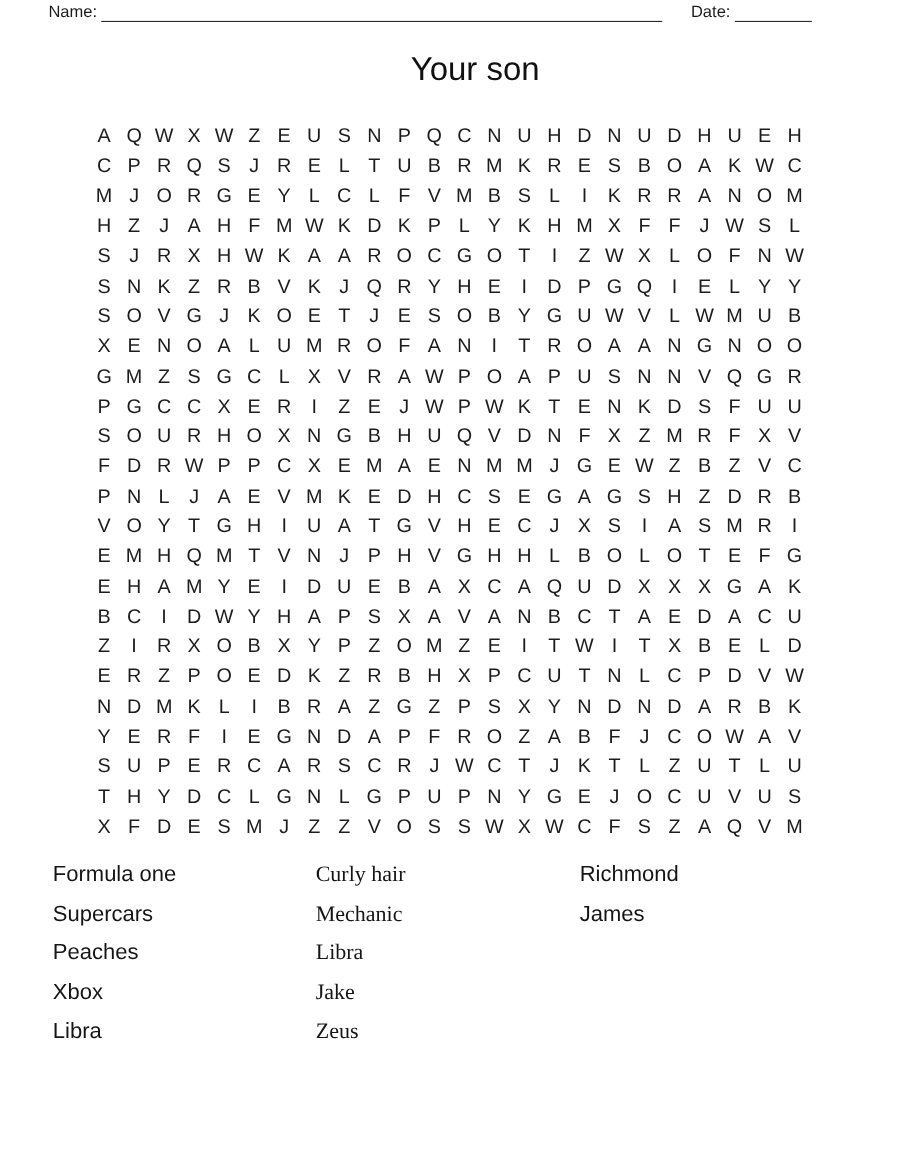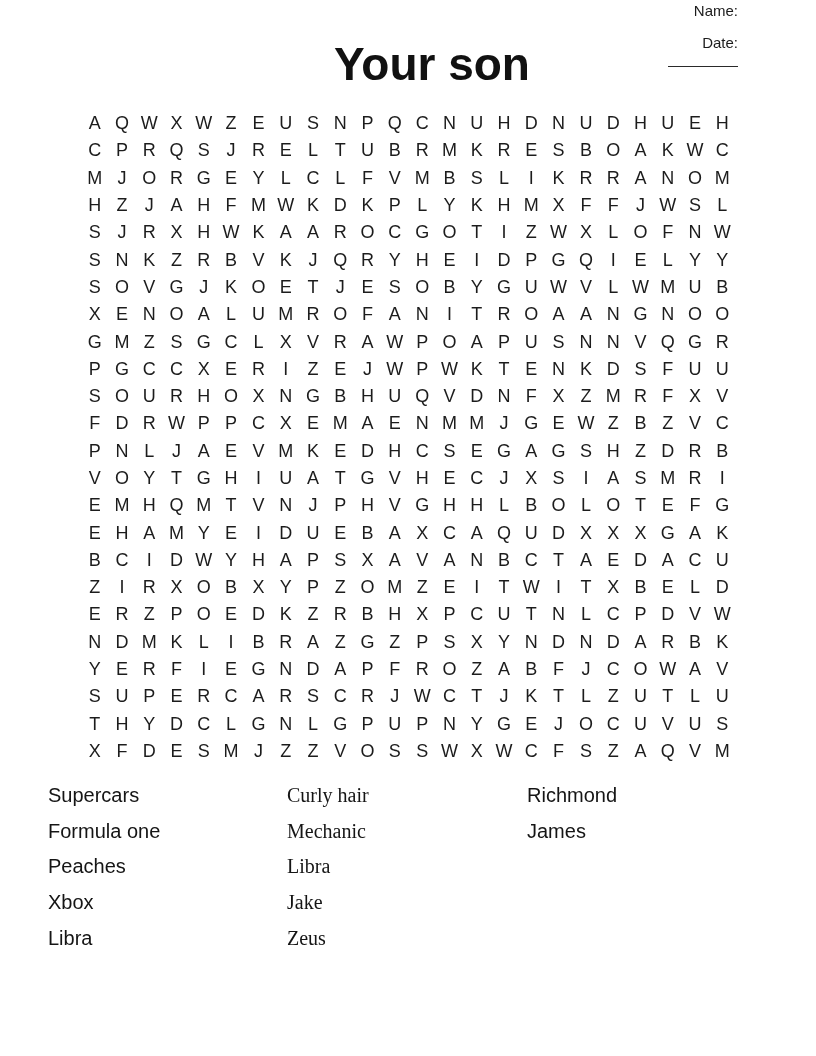--- a/index.html
+++ b/index.html
@@ -8,35 +8,35 @@
     width: 816px; height: 1056px;
     position: relative;
     font-family: "Liberation Sans", "DejaVu Sans", sans-serif;
     color: #1c1c1c;
     overflow: hidden;
   }
   .header {
     position: absolute;
     left: 44px; top: 3px; width: 694px;
     display: flex; align-items: flex-end;
-    font-size: 15px; line-height: 16px; flex-direction: column;
+    font-size: 15px; line-height: 16px;
   }
   .header .label { white-space: nowrap; padding-bottom: 1px; }
   .writein {
     border-bottom: 1.5px solid #2a2a2a;
     height: 15px;
   }
   .writein.long { flex: 1 1 auto; margin-left: 4px; margin-right: 26px; }
   .writein.short { width: 70px; margin-left: 4px; }
   .title {
     position: absolute;
     top: 38px; left: 0; width: 100%;
     text-align: center;
-    font-size: 46px; line-height: 52px;
-    font-weight: 700;
+    font-size: 30px; line-height: 52px;
+    font-weight: 400;
     color: #111111;
     padding-left: 48px;
   }
   .grid {
     position: absolute;
     left: 81px; top: 110px;
     width: 655px;
     display: grid;
     grid-template-columns: repeat(24, 1fr);
     grid-auto-rows: 27.3px;
@@ -645,22 +645,22 @@
     <span class="cell">S</span>
     <span class="cell">Z</span>
     <span class="cell">A</span>
     <span class="cell">Q</span>
     <span class="cell">V</span>
     <span class="cell">M</span>
   </div>
 
 <div class="words" id="word-list">
     <div class="wcol wcol0">
+      <div class="word">Formula one</div>
       <div class="word">Supercars</div>
-      <div class="word">Formula one</div>
       <div class="word">Peaches</div>
       <div class="word">Xbox</div>
       <div class="word">Libra</div>
     </div>
     <div class="wcol wcol1">
       <div class="word">Curly hair</div>
       <div class="word">Mechanic</div>
       <div class="word">Libra</div>
       <div class="word">Jake</div>
       <div class="word">Zeus</div>

